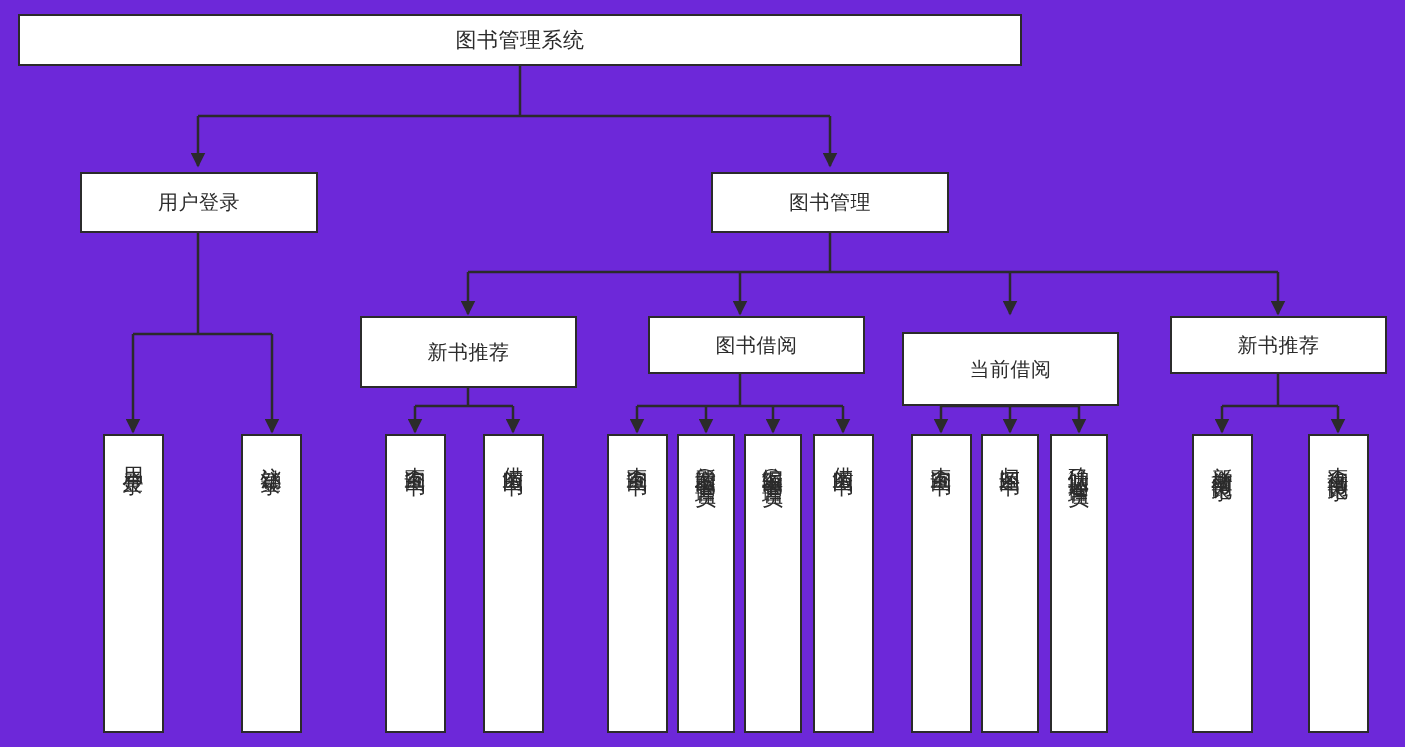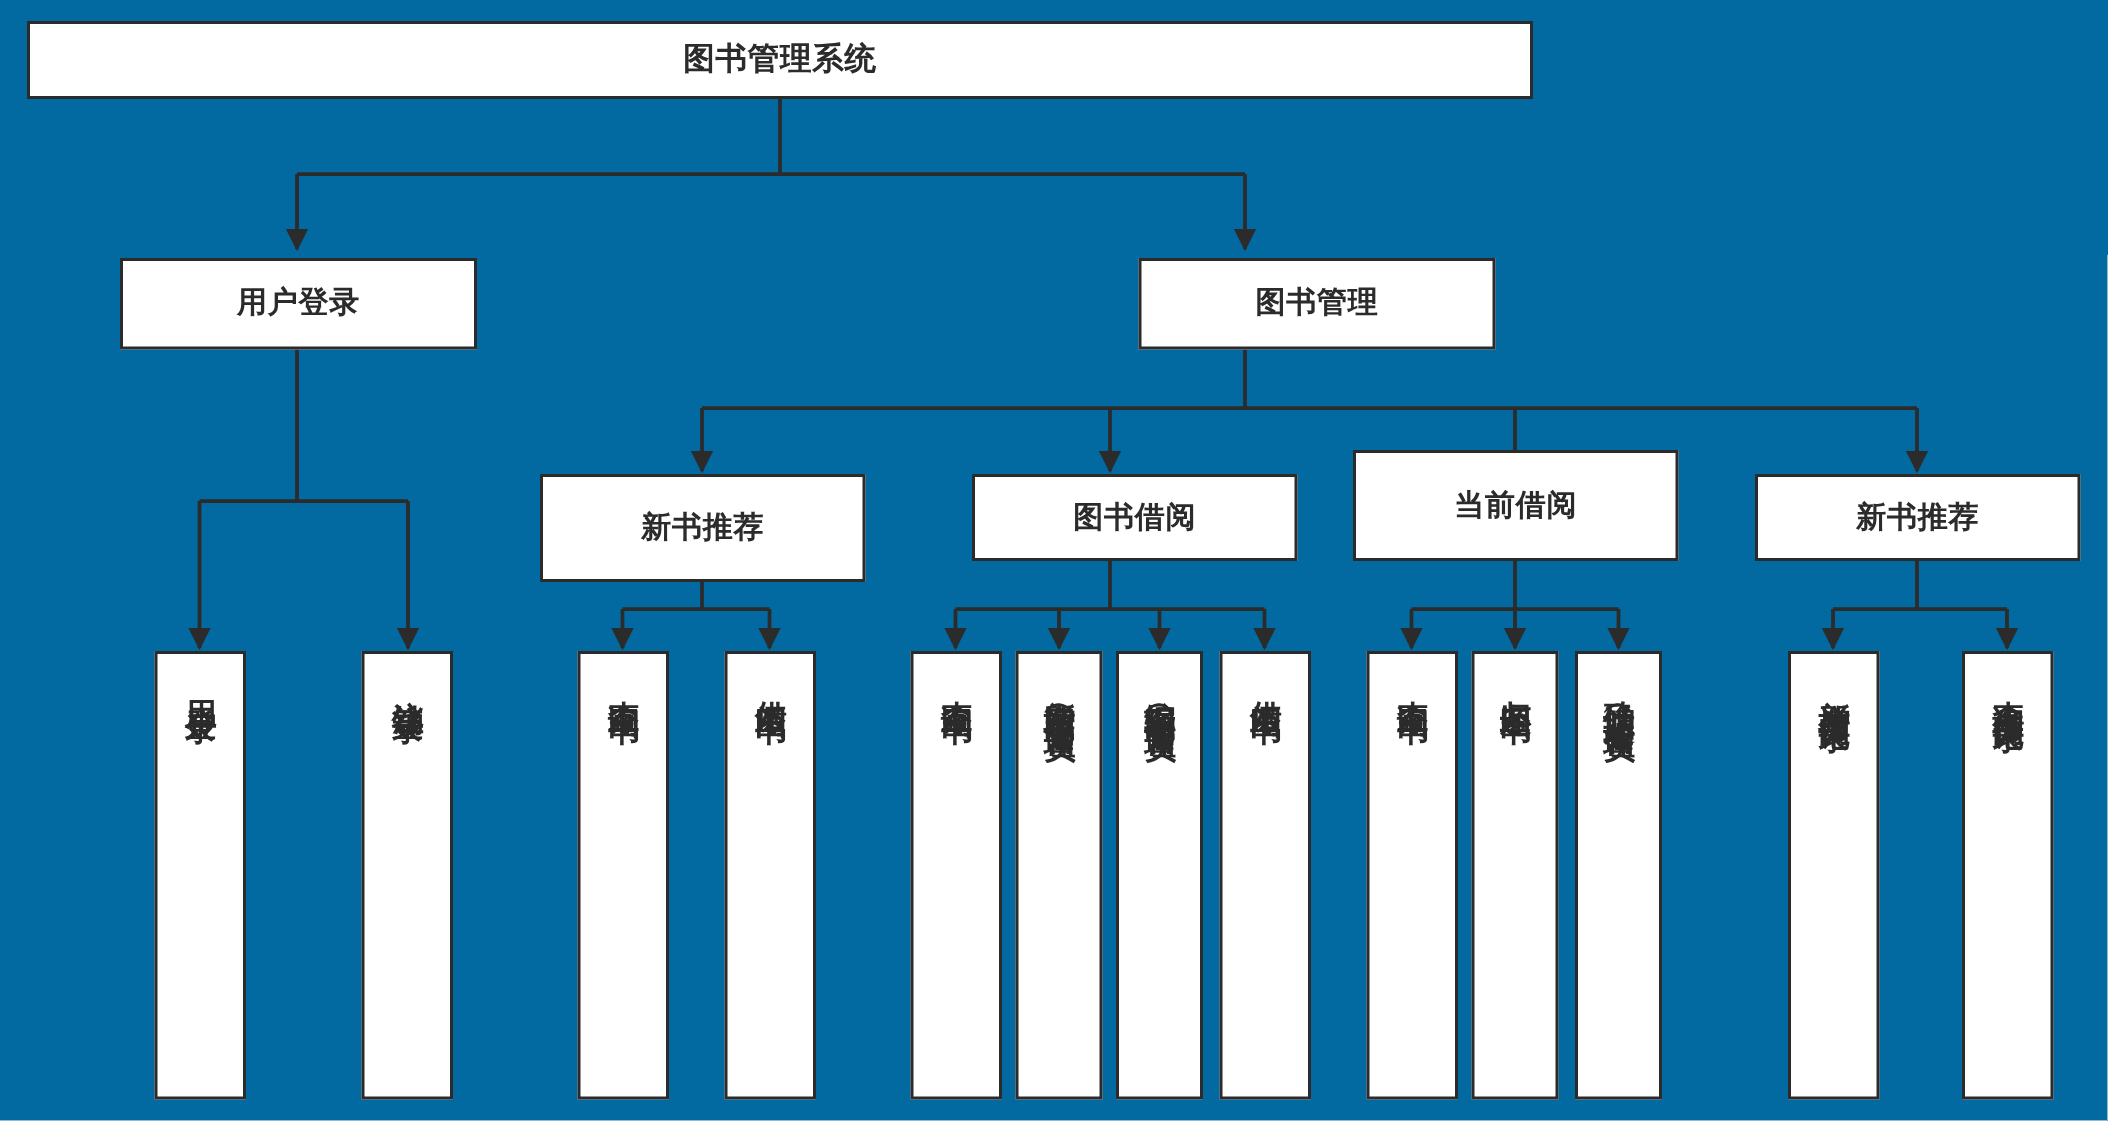--- a/index.html
+++ b/index.html
@@ -8,23 +8,22 @@
     padding: 0;
     background: #ffffff;
   }
   body {
     font-family: "Liberation Sans", "DejaVu Sans", sans-serif;
   }
   #canvas {
     position: relative;
     width: 1405px;
     height: 747px;
-    background: #0369a1;
+    background: #6d28d9;
     overflow: hidden;
-    font-weight: bold;
   }
   svg#edges {
     position: absolute;
     left: 0;
     top: 0;
     width: 1405px;
     height: 747px;
     pointer-events: none;
   }
   .node {
@@ -125,33 +124,33 @@
   </svg>
 
   <div class="node root" style="left:18px; top:14px; width:1004px; height:52px;">
     <span class="label">图书管理系统</span>
   </div>
 
   <div class="node lvl2" style="left:80px; top:172px; width:238px; height:61px;">
     <span class="label">用户登录</span>
   </div>
 
-  <div class="node lvl2" style="left:711px; top:172px; width:238px; height:61px;margin-left:48px;">
+  <div class="node lvl2" style="left:711px; top:172px; width:238px; height:61px;">
     <span class="label">图书管理</span>
   </div>
 
   <div class="node lvl3" style="left:360px; top:316px; width:217px; height:72px;">
     <span class="label">新书推荐</span>
   </div>
 
   <div class="node lvl3" style="left:632px; top:316px; width:217px; height:58px;margin-left:16px;">
     <span class="label">图书借阅</span>
   </div>
 
-  <div class="node lvl3" style="left:902px; top:300px; width:217px; height:74px;">
+  <div class="node lvl3" style="left:902px; top:332px; width:217px; height:74px;">
     <span class="label">当前借阅</span>
   </div>
 
   <div class="node lvl3" style="left:1170px; top:316px; width:217px; height:58px;">
     <span class="label">新书推荐</span>
   </div>
 
   <div class="node leaf" style="left:103px; top:434px; width:61px; height:299px;">
     <span class="label">用户登录</span>
   </div>

